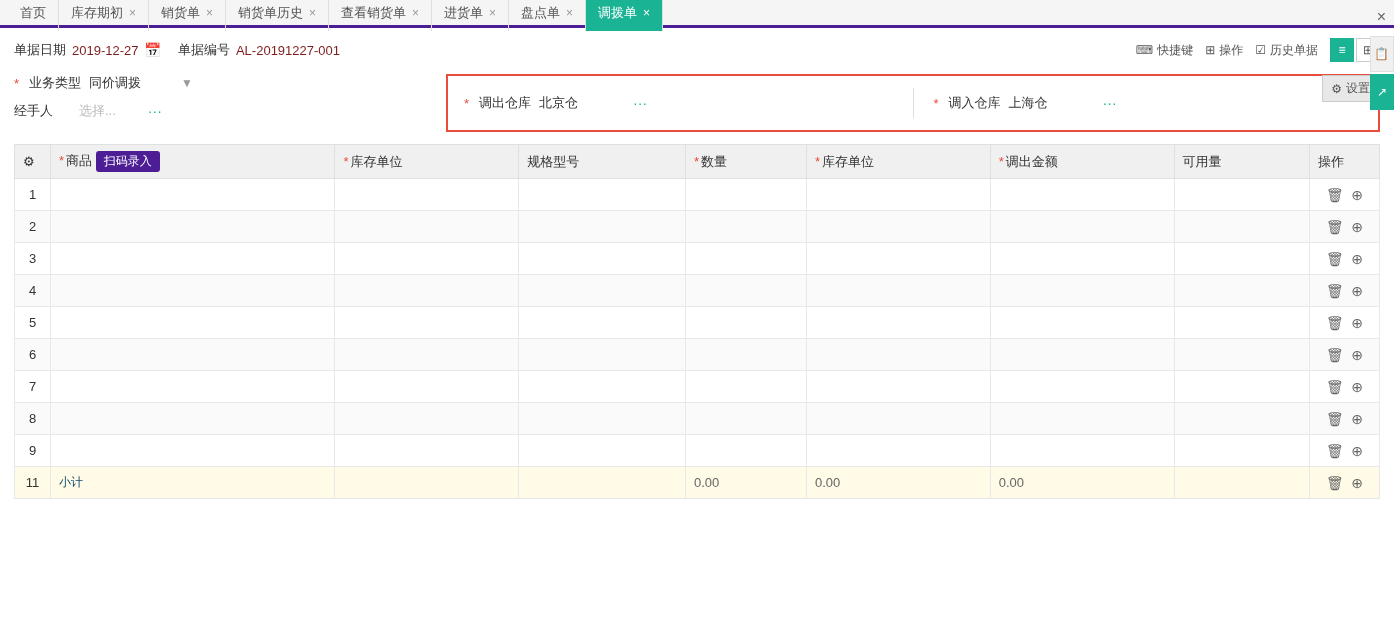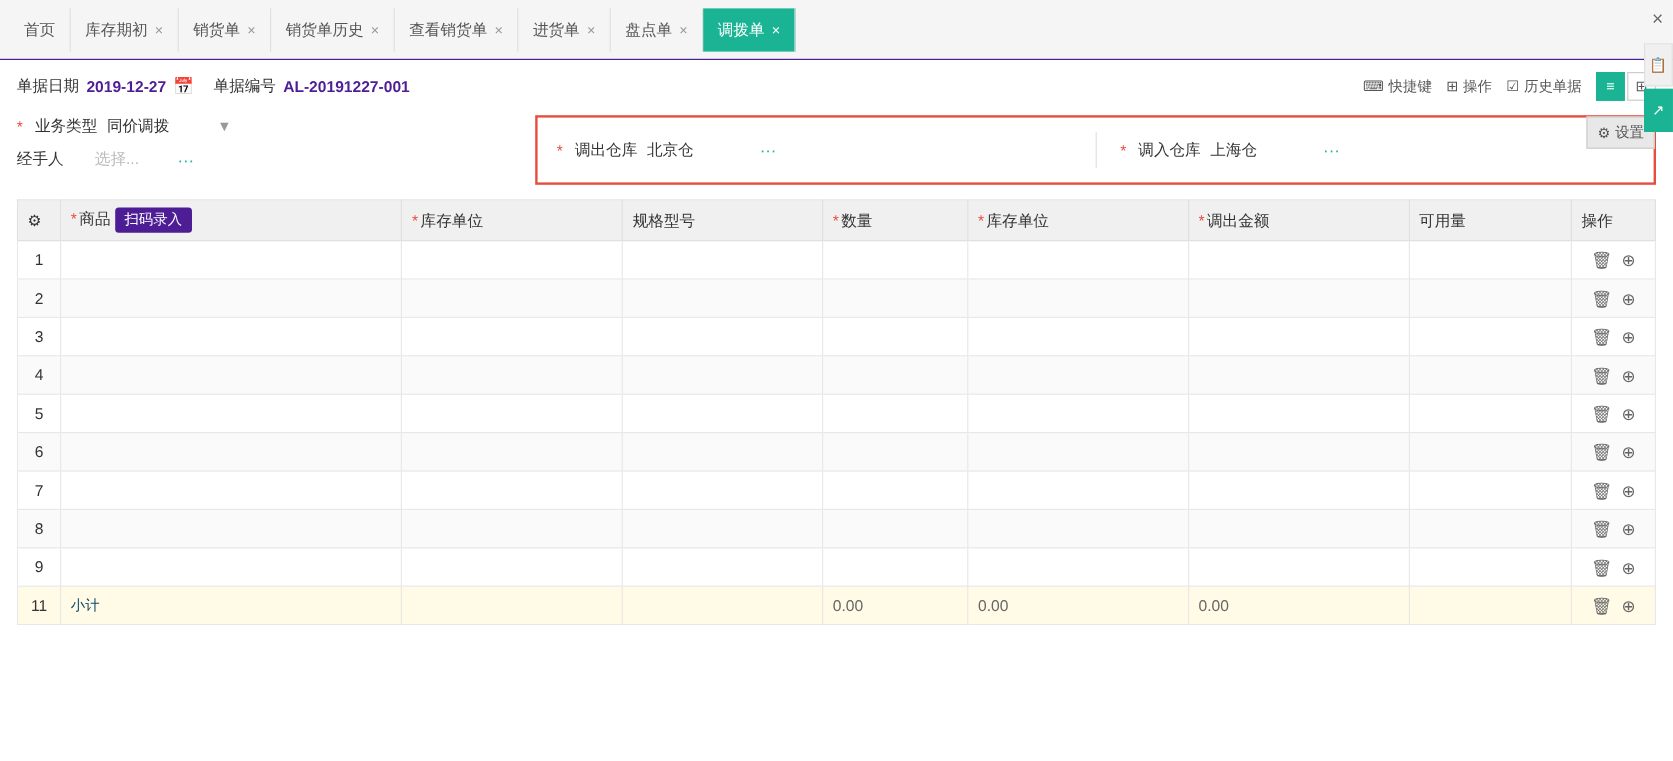--- a/index.html
+++ b/index.html
@@ -1,24 +1,24 @@
 <!DOCTYPE html>
 <html><head>
   <meta charset="utf-8">
   <style>
     * { box-sizing: border-box; margin: 0; padding: 0; }
     body { font-family: 'Microsoft YaHei', Arial, sans-serif; font-size: 13px; color: #333; background: #fff; overflow: hidden; }
 
     
     .tab-bar {
       display: flex; align-items: center;
-      border-bottom: 1px solid #4c1d95;
+      border-bottom: 3px solid #4c1d95;
       background: #f5f5f5;
       padding: 0 8px;
-      height: 50px;
+      height: 28px;
       position: relative;
     }
     .tab {
       display: flex; align-items: center;
       padding: 0 12px; height: 36px;
       cursor: pointer; font-size: 13px;
       color: #555; white-space: nowrap;
       border-right: 1px solid #e0e0e0;
     }
     .tab:first-child { border-left: none; }
@@ -44,21 +44,21 @@
     
     .top-info-row {
       display: flex; align-items: center; justify-content: space-between;
       margin-bottom: 12px;
     }
     .top-info-left {
       display: flex; align-items: flex-end; gap: 16px;
     }
     .info-item { display: flex; align-items: center; gap: 6px; font-size: 13px; }
     .info-label { color: #333; }
-    .info-value { color: #4c1d95; font-weight: 700; }
+    .info-value { color: #7f1d1d; font-weight: 400; }
     .calendar-icon { color: #1ab394; cursor: pointer; font-size: 14px; }
     .top-info-right {
       display: flex; align-items: center; gap: 12px; font-size: 12px; color: #555;
     }
     .top-btn {
       display: flex; align-items: center; gap: 4px; cursor: pointer; color: #555;
     }
     .view-toggle {
       display: flex; gap: 2px;
     }

